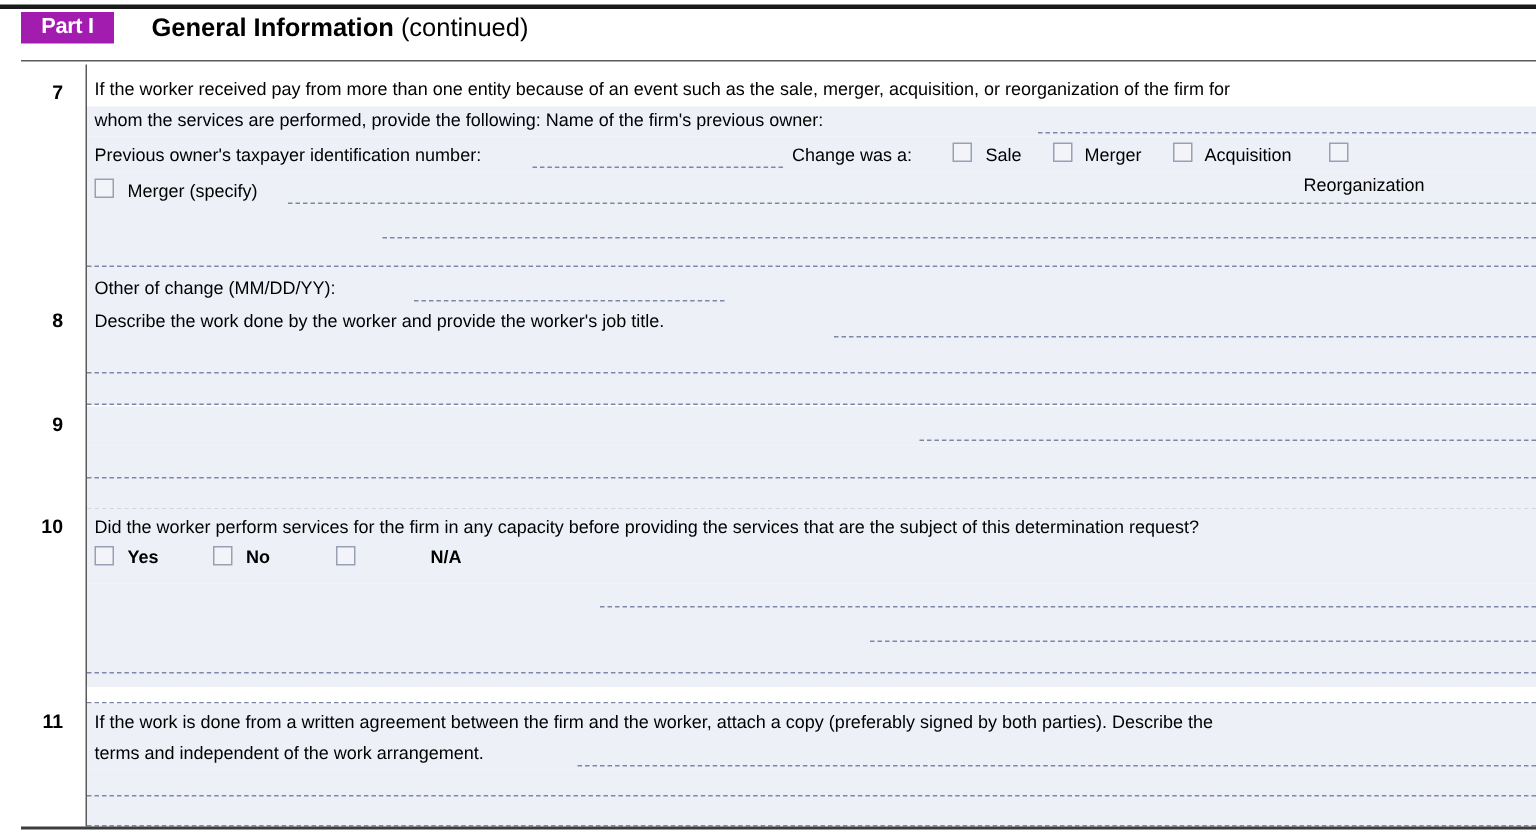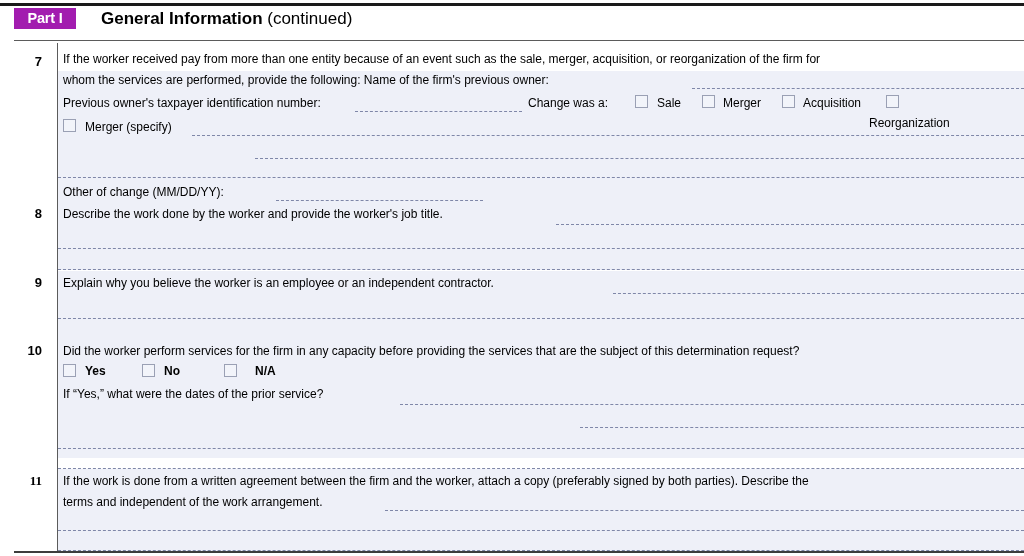--- a/index.html
+++ b/index.html
@@ -129,50 +129,48 @@
     <div class="txt" style="left:63px;top:163px;">Describe the work done by the worker and provide the worker's job title.</div>
     <div class="dots" style="left:556px;top:181px;width:468px;"></div>
     <div class="dots" style="left:58px;top:205px;width:966px;"></div>
     <div class="dots" style="left:58px;top:226px;width:966px;"></div>
 
     <div class="num" style="left:16px;top:232px;">9</div>
 
     <div class="shade" style="left:58px;top:228px;width:966px;height:26px;"></div>
     <div class="shade" style="left:58px;top:254px;width:966px;height:42px;"></div>
 
-    <div class="txt" style="left:63px;top:232px;">Explain why you believe the worker is an employee or an independent contractor.</div>
     <div class="dots" style="left:613px;top:250px;width:411px;"></div>
     <div class="dots" style="left:58px;top:275px;width:966px;"></div>
     <div class="dots" style="left:58px;top:296px;width:966px;"></div>
 
     <div class="num" style="left:12px;top:300px;width:30px;">10</div>
 
     <div class="shade" style="left:58px;top:296px;width:966px;height:50px;"></div>
     <div class="shade" style="left:58px;top:346px;width:966px;height:23px;"></div>
     <div class="shade" style="left:58px;top:369px;width:966px;height:46px;"></div>
 
     <div class="txt" style="left:63px;top:300px;">Did the worker perform services for the firm in any capacity before providing the services that are the subject of this determination request?</div>
 
     <div class="cbox" style="left:63px;top:321px;"></div>
     <div class="txt b" style="left:85px;top:320px;">Yes</div>
 
     <div class="cbox" style="left:142px;top:321px;"></div>
     <div class="txt b" style="left:164px;top:320px;">No</div>
 
     <div class="cbox" style="left:224px;top:321px;"></div>
-    <div class="txt b" style="left:228px;top:320px;padding-left:27px;">N/A</div>
+    <div class="txt b" style="left:260px;top:320px;padding-left:27px;">N/A</div>
 
-    <div class="txt" style="left:63px;top:343px;">If “Yes,” what were the dates of the prior service?</div>
     <div class="dots" style="left:400px;top:361px;width:624px;"></div>
 
     <div class="dots" style="left:580px;top:384px;width:444px;"></div>
     <div class="dots" style="left:58px;top:405px;width:966px;"></div>
     <div class="dots" style="left:58px;top:425px;width:966px;"></div>
 
-    <div class="num" style="left:12px;top:430px;width:30px;font-family:Liberation Serif, serif;">11</div>
+    <div class="num" style="left:12px;top:430px;width:30px;">11</div>
 
     <div class="shade" style="left:58px;top:426px;width:966px;height:44px;"></div>
     <div class="shade" style="left:58px;top:470px;width:966px;height:38px;"></div>
 
     <div class="txt" style="left:63px;top:430px;">If the work is done from a written agreement between the firm and the worker, attach a copy (preferably signed by both parties). Describe the</div>
     <div class="txt" style="left:63px;top:451px;">terms and independent of the work arrangement.</div>
 
     <div class="dots" style="left:385px;top:467px;width:639px;"></div>
     <div class="dots" style="left:58px;top:487px;width:966px;"></div>
     <div class="dots" style="left:58px;top:507px;width:966px;"></div>

